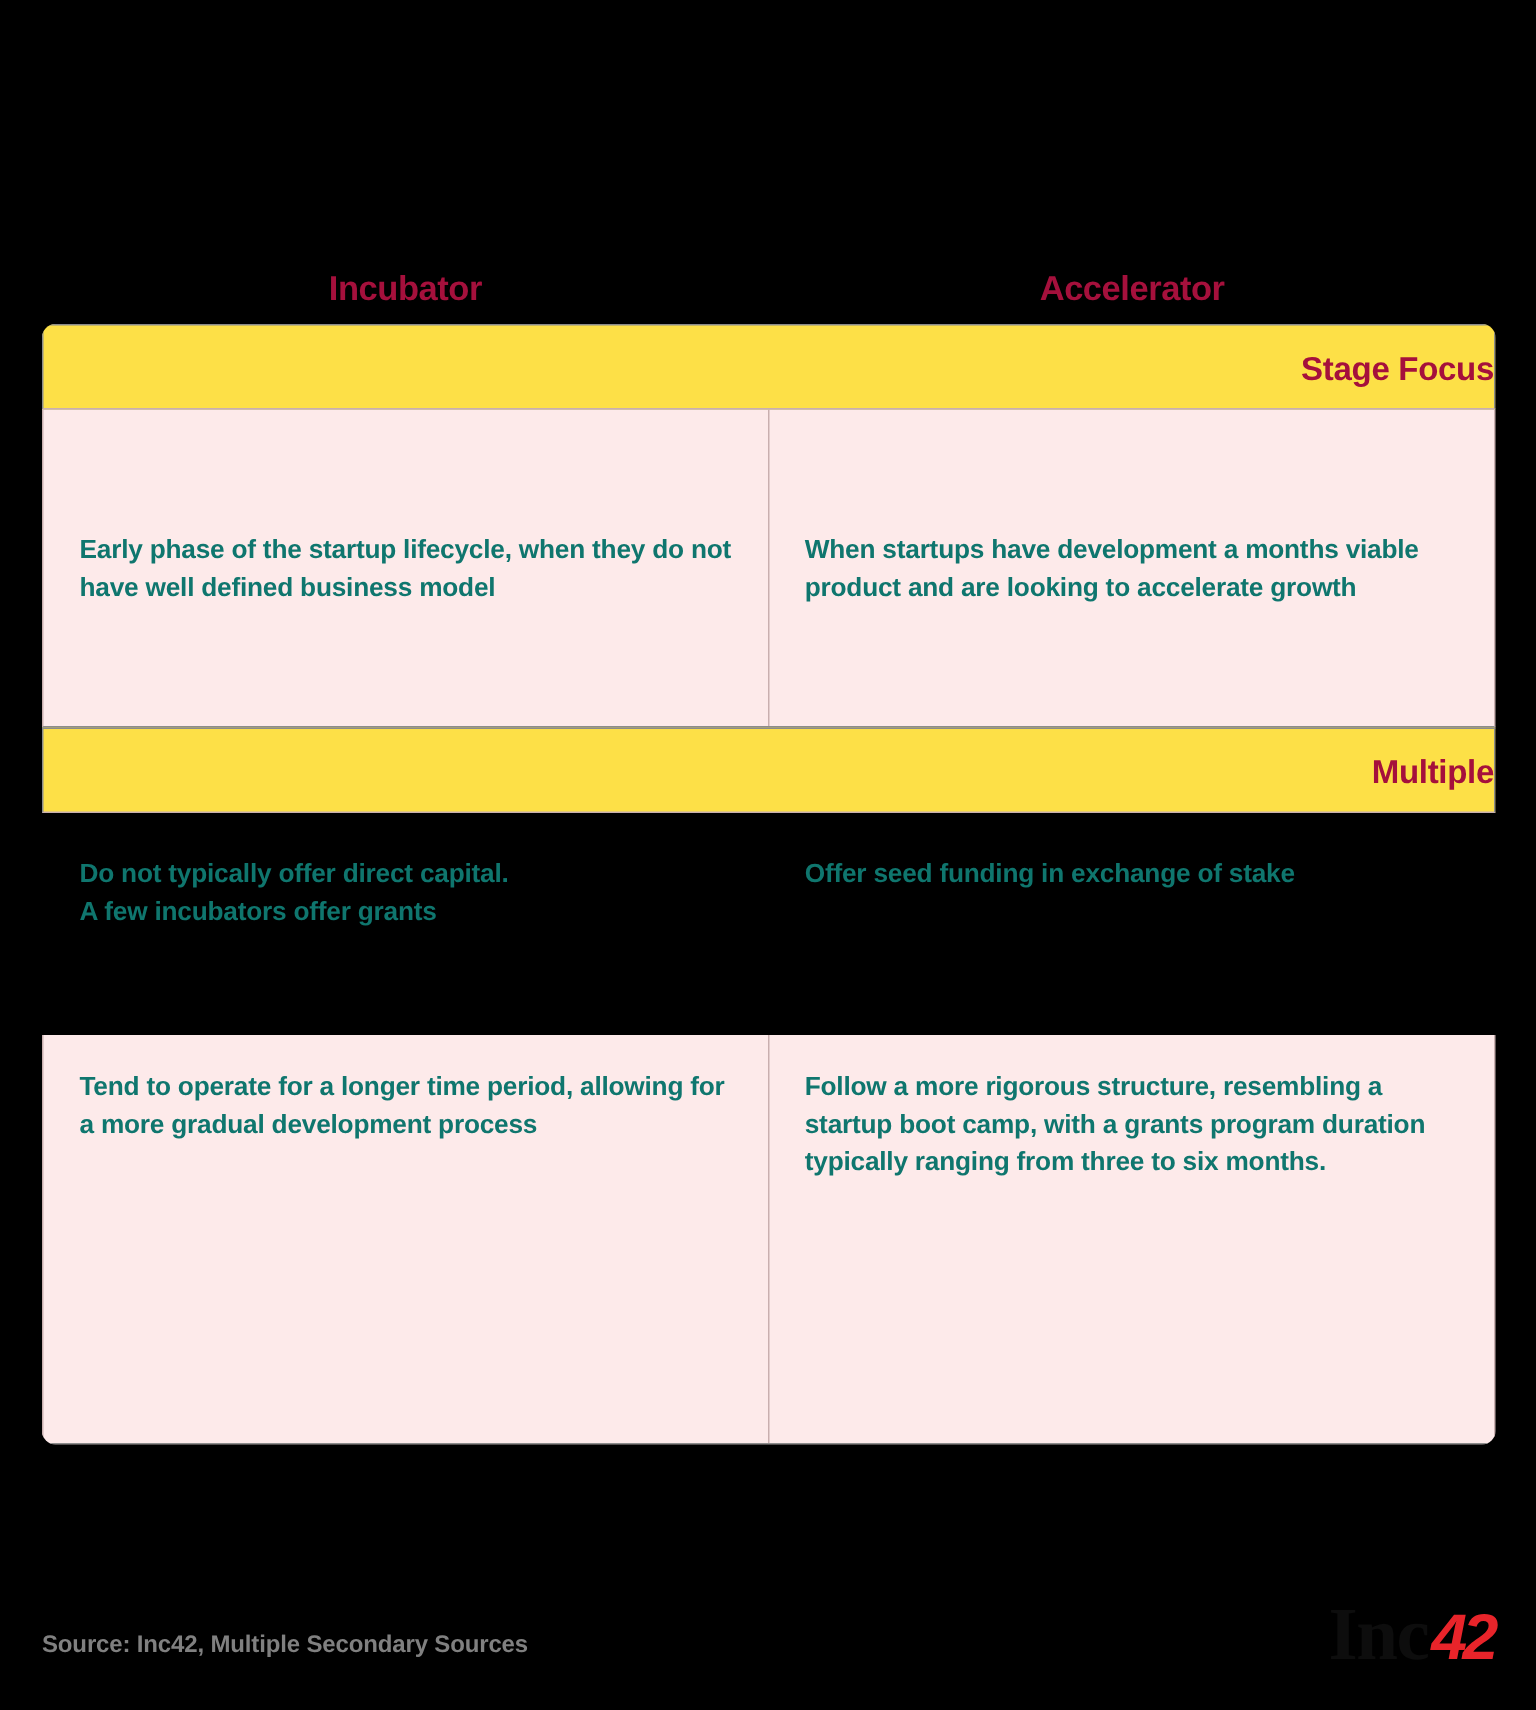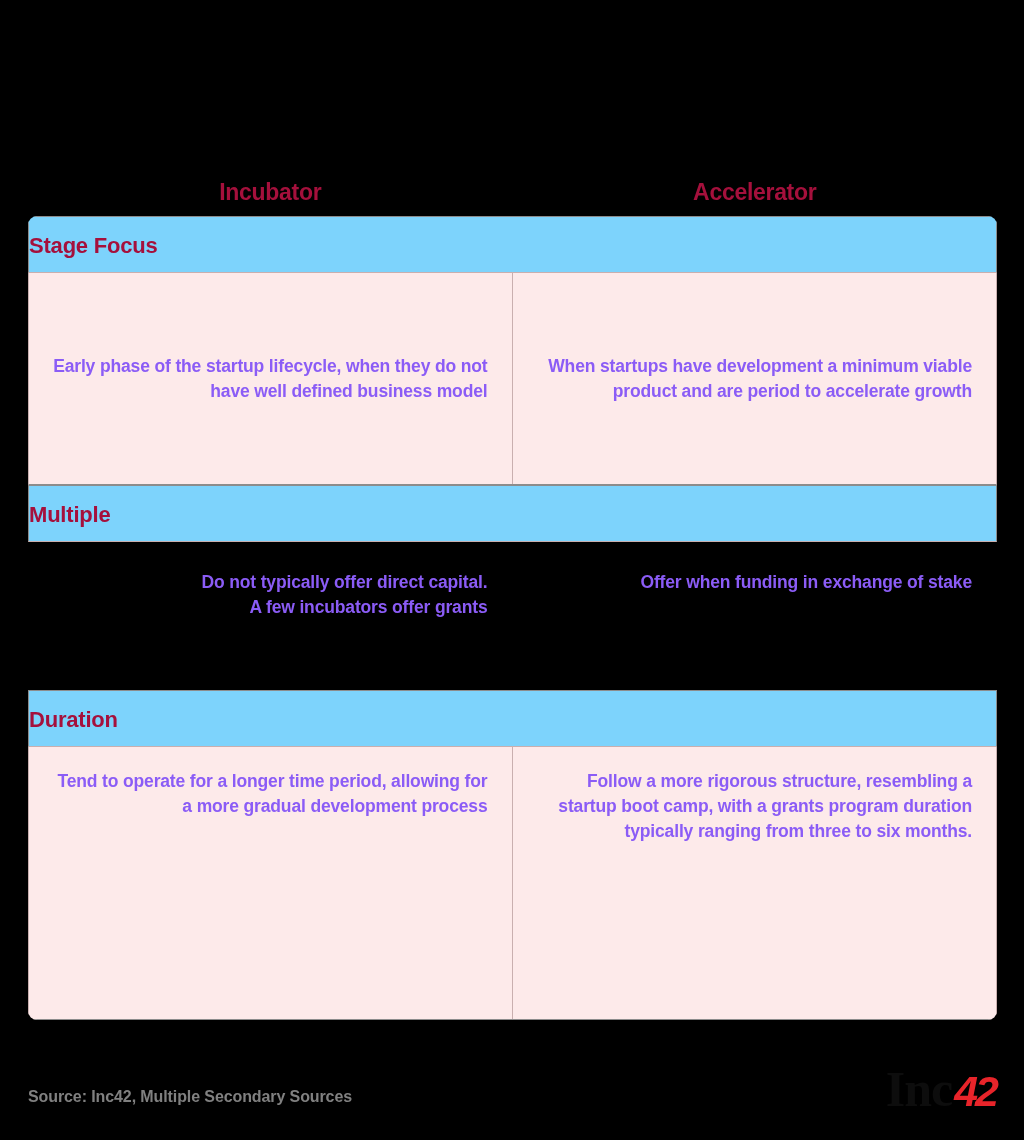--- a/index.html
+++ b/index.html
@@ -39,27 +39,27 @@
   .table {
     position: absolute;
     left: 28px;
     top: 216px;
     width: 969px;
     border-radius: 9px;
     overflow: hidden;
   }
 
   .section-header {
-    background: #7dd3fc;
+    background: #fde047;
     border-top: 1px solid #8C8C8C;
     border-left: 1px solid #8C8C8C;
     border-right: 1px solid #8C8C8C;
     border-bottom: 1px solid #C9AFAF;
     box-sizing: border-box;
-    text-align: left;
+    text-align: right;
     color: #A5103C;
     font-size: 22px;
     font-weight: 700;
     letter-spacing: -0.2px;
     height: 57px;
     line-height: 57px;
   }
 
   .row {
     display: flex;
@@ -73,29 +73,28 @@
     background: transparent;
     border-left-color: transparent;
     border-right-color: transparent;
     border-bottom-color: transparent;
   }
 
   .cell {
     flex: 1 1 50%;
     box-sizing: border-box;
     padding: 20px 24px;
-    color: #8b5cf6;
+    color: #0f766e;
     font-size: 17.5px;
     font-weight: 700;
     line-height: 1.42;
     letter-spacing: -0.15px;
     display: flex;
     flex-direction: column;
     justify-content: center;
-    text-align: right;
   }
   .row.filled .cell-left { border-right: 1px solid #C9AFAF; }
   .row.transparent .cell-left { border-right: 1px solid transparent; }
 
   .cell p { margin: 0; }
   .cell p + p { }
 
   
   .row-stage { height: 212px; }
   .row-funding { height: 148px; }
@@ -155,36 +154,35 @@
 </div>
 
 <div class="table">
 
   <div class="section-header">Stage Focus</div>
   <div class="row filled row-stage">
     <div class="cell cell-left">
       <p>Early phase of the startup lifecycle, when they do not have well defined business model</p>
     </div>
     <div class="cell cell-right">
-      <p>When startups have development a minimum viable product and are period to accelerate growth</p>
+      <p>When startups have development a months viable product and are looking to accelerate growth</p>
     </div>
   </div>
 
   <div class="section-header">Multiple</div>
   <div class="row transparent row-funding">
     <div class="cell cell-left">
       <p>Do not typically offer direct capital.</p>
       <p>A few incubators offer grants</p>
     </div>
     <div class="cell cell-right">
-      <p>Offer when funding in exchange of stake</p>
+      <p>Offer seed funding in exchange of stake</p>
     </div>
   </div>
 
-  <div class="section-header">Duration</div>
   <div class="row filled row-duration">
     <div class="cell cell-left">
       <p>Tend to operate for a longer time period, allowing for a more gradual development process</p>
     </div>
     <div class="cell cell-right">
       <p>Follow a more rigorous structure, resembling a startup boot camp, with a grants program duration typically ranging from three to six months.</p>
     </div>
   </div>
 
 </div>

